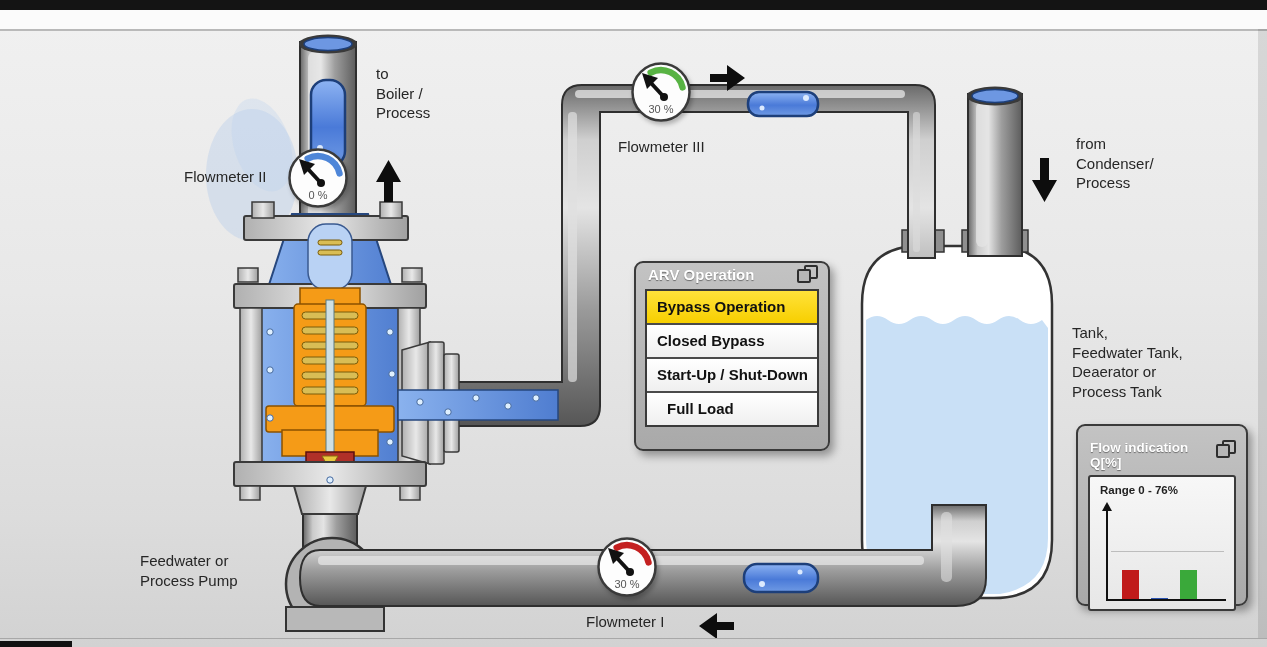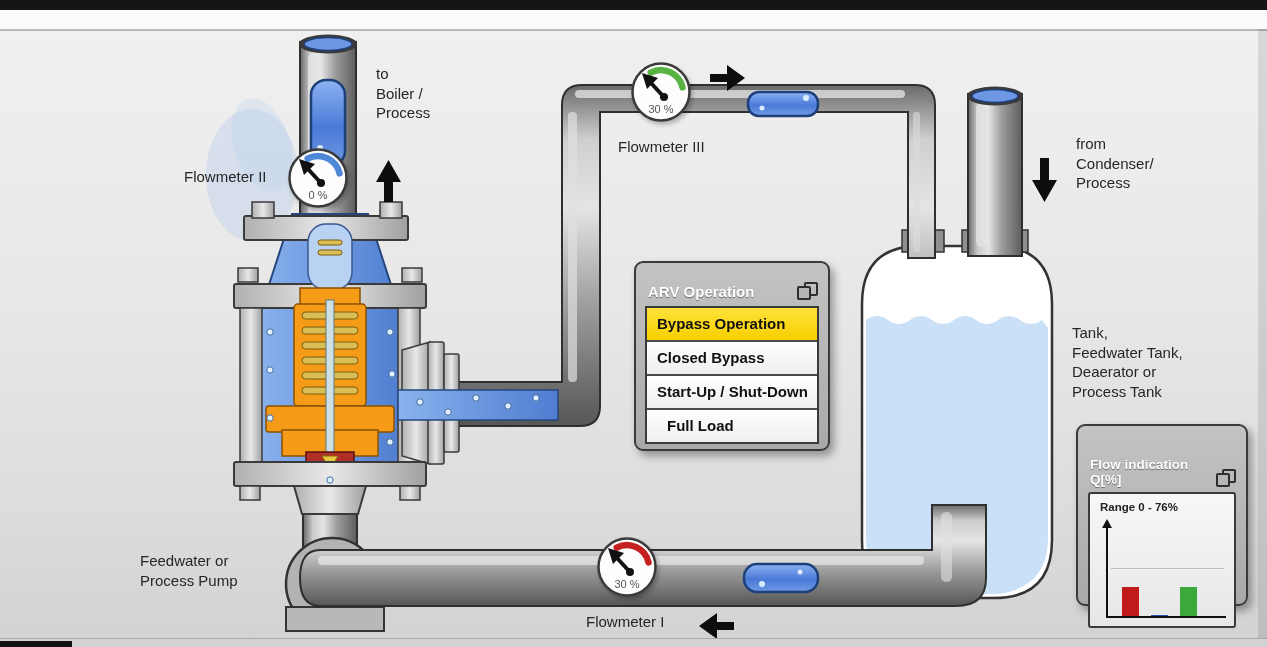--- a/index.html
+++ b/index.html
@@ -16,21 +16,21 @@
   .lbl{position:absolute;color:#262626;font-size:15px;line-height:1.3;white-space:pre-line;}
   .lbl-valve{font-size:42px;font-weight:bold;color:#1b1b1b;letter-spacing:1px;}
   .lbl-pump{text-align:left;width:130px;}
 
   .gauge{position:absolute;width:62px;height:62px;}
   .gauge svg{position:absolute;inset:0;filter:drop-shadow(2px 3px 2px rgba(0,0,0,.25));}
   .gauge-value{position:absolute;left:0;right:0;bottom:8px;text-align:center;font-size:11px;color:#555;}
 
   .panel{position:absolute;background:linear-gradient(#c3c3c3,#a9a9a9);
          border:2px solid #3a3a3a;border-radius:9px;box-shadow:4px 5px 8px rgba(0,0,0,.35);}
-  .panel-header{display:flex;align-items:flex-end;justify-content:space-between;padding:19px 10px 4px 12px;}
+  .panel-header{display:flex;align-items:center;justify-content:space-between;padding:2px 10px 4px 12px;}
   .panel-title{color:#fff;font-weight:bold;text-shadow:0 1px 1px rgba(0,0,0,.45);}
   .win-icon{position:relative;width:21px;height:18px;display:block;cursor:pointer;}
   .win-icon i{position:absolute;width:10px;height:10px;border:2.5px solid #2e2e2e;border-radius:2px;}
   .win-icon .back{right:0;top:0;}
   .win-icon .front{left:0;bottom:0;background:#b6b6b6;}
 
   .arv-panel{left:634px;top:261px;width:192px;height:186px;}
   .arv-panel .panel-title{font-size:15px;}
   .arv-list{margin:2px 9px 0 9px;border:2px solid #3a3a3a;background:#fff;}
   .arv-item{height:32px;line-height:32px;padding-left:10px;font-size:15px;font-weight:bold;color:#111;

